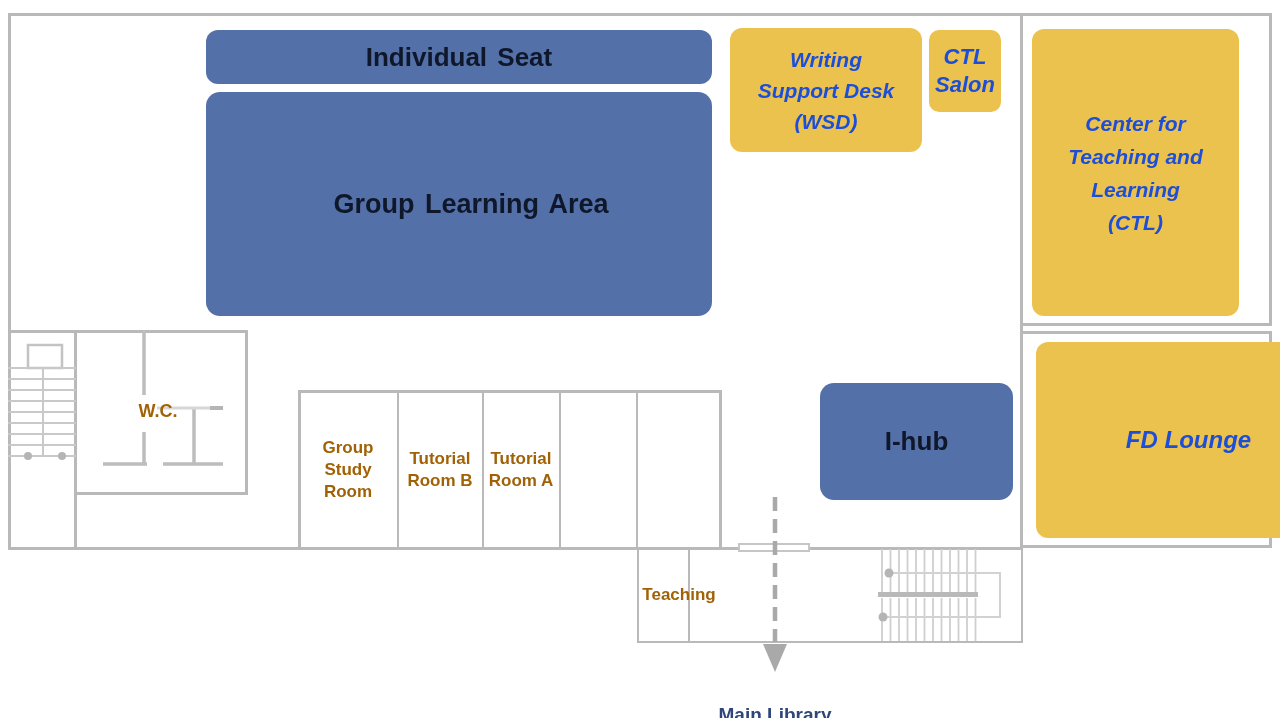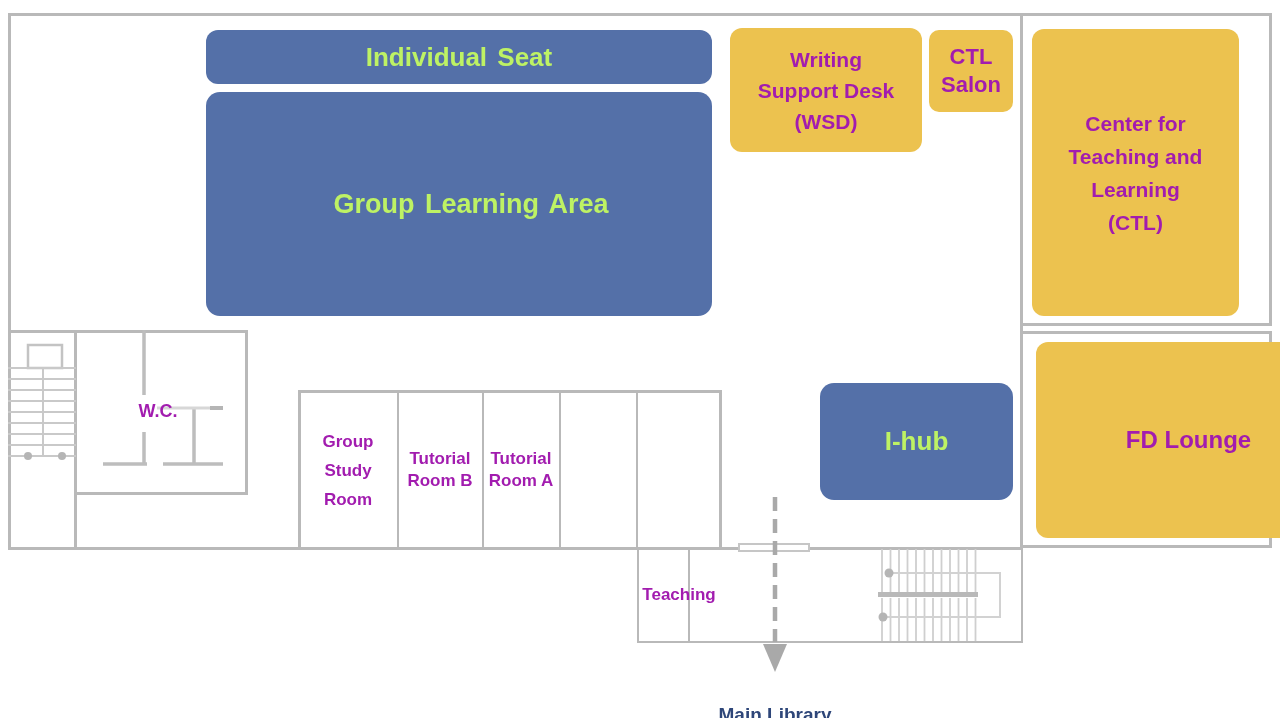--- a/index.html
+++ b/index.html
@@ -7,24 +7,24 @@
     position:relative;width:1280px;height:718px;overflow:hidden;
     font-family:"Liberation Sans", sans-serif;background:#ffffff;
   }
   .wall{position:absolute;border:3px solid #b9b9b9;background:transparent;box-sizing:border-box;}
   .wall.thin{border-width:2px;}
   .line{position:absolute;background:#b9b9b9;}
   .box{
     position:absolute;display:flex;align-items:center;justify-content:center;
     text-align:center;white-space:pre-line;font-weight:bold;box-sizing:border-box;
   }
-  .blue{background:#5470a8;color:#bef264;border-radius:14px;word-spacing:3px;}
-  .yellow{background:#ecc24f;color:#a21caf;border-radius:12px;}
+  .blue{background:#5470a8;color:#0f172a;border-radius:14px;word-spacing:3px;}
+  .yellow{background:#ecc24f;color:#1d4ed8;border-radius:12px;font-style:italic;}
   .glabel{
-    position:absolute;color:#a21caf;font-weight:bold;text-align:center;
+    position:absolute;color:#a16207;font-weight:bold;text-align:center;
     white-space:pre-line;box-sizing:border-box;
   }
   .cell{display:flex;align-items:center;justify-content:center;}
   svg{position:absolute;overflow:visible;}
 </style>
 </head>
 <body>
 
 <div class="map">
 
@@ -50,21 +50,21 @@
     <span>Individual Seat</span>
   </div>
   <div class="box blue" style="left:206px;top:92px;width:506px;height:224px;font-size:27px;padding-left:24px;">
     <span>Group Learning Area</span>
   </div>
   <div class="box yellow" style="left:730px;top:28px;width:192px;height:124px;font-size:21px;line-height:31px;">
     <span>Writing
 Support Desk
 (WSD)</span>
   </div>
-  <div class="box yellow" style="left:929px;top:30px;width:84px;height:82px;font-size:22px;line-height:28px;border-radius:10px;text-align:center;">
+  <div class="box yellow" style="left:929px;top:30px;width:72px;height:82px;font-size:22px;line-height:28px;border-radius:10px;text-align:center;">
     <span>CTL
 Salon</span>
   </div>
   <div class="box yellow" style="left:1032px;top:29px;width:207px;height:287px;font-size:21px;line-height:33px;">
     <span>Center for
 Teaching and
 Learning
 (CTL)</span>
   </div>
   <div class="box yellow" style="left:1036px;top:342px;width:257px;height:196px;font-size:24px;padding-left:48px;">
@@ -138,21 +138,21 @@
   </svg>
 
   <div style="position:absolute;left:738px;top:543px;width:72px;height:9px;background:#ffffff;border:2px solid #c6c6c6;box-sizing:border-box;"></div>
 
   <svg style="left:755px;top:492px;" width="40" height="186" viewBox="0 0 40 186">
     <line x1="20" y1="5" x2="20" y2="150" stroke="#a9a9a9" stroke-width="4.5" stroke-dasharray="14 8"></line>
     <polygon points="8,152 32,152 20,180" fill="#a9a9a9"></polygon>
   </svg>
 
   <div class="glabel" style="left:118px;top:401px;width:80px;font-size:18px;">W.C.</div>
-  <div class="glabel cell" style="left:301px;top:393px;width:94px;height:154px;font-size:17px;line-height:29px;">
+  <div class="glabel cell" style="left:301px;top:393px;width:94px;height:154px;font-size:17px;line-height:22px;">
     <span>Group
 Study
 Room</span>
   </div>
   <div class="glabel cell" style="left:399px;top:393px;width:82px;height:154px;font-size:17px;line-height:22px;">
     <span>Tutorial
 Room B</span>
   </div>
   <div class="glabel cell" style="left:484px;top:393px;width:74px;height:154px;font-size:17px;line-height:22px;">
     <span>Tutorial

